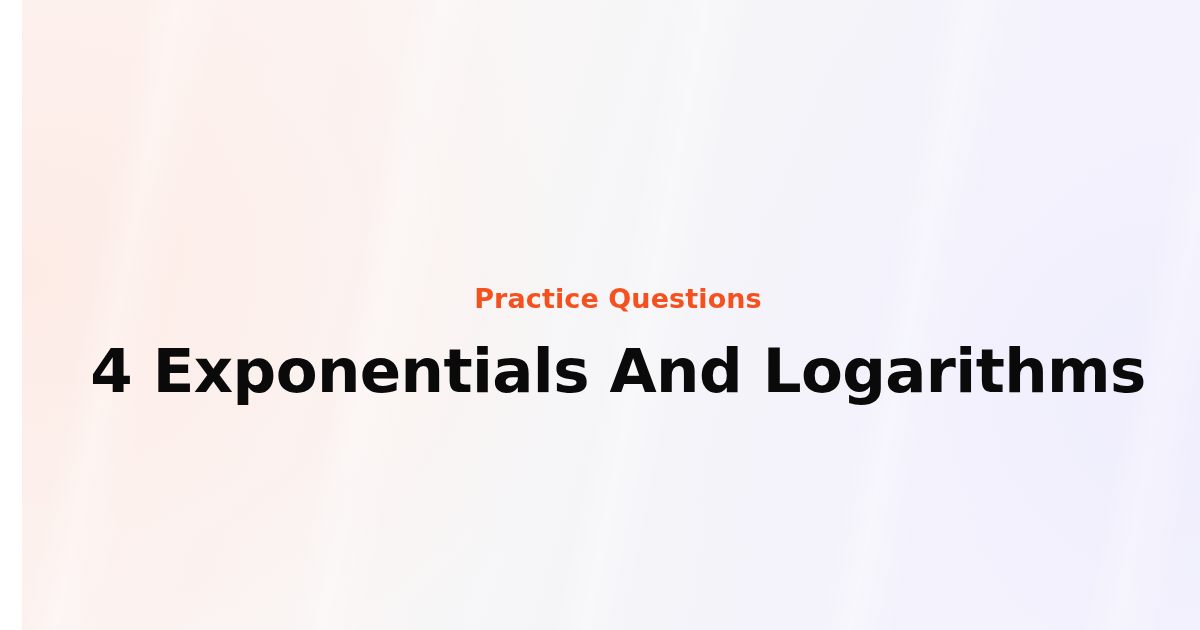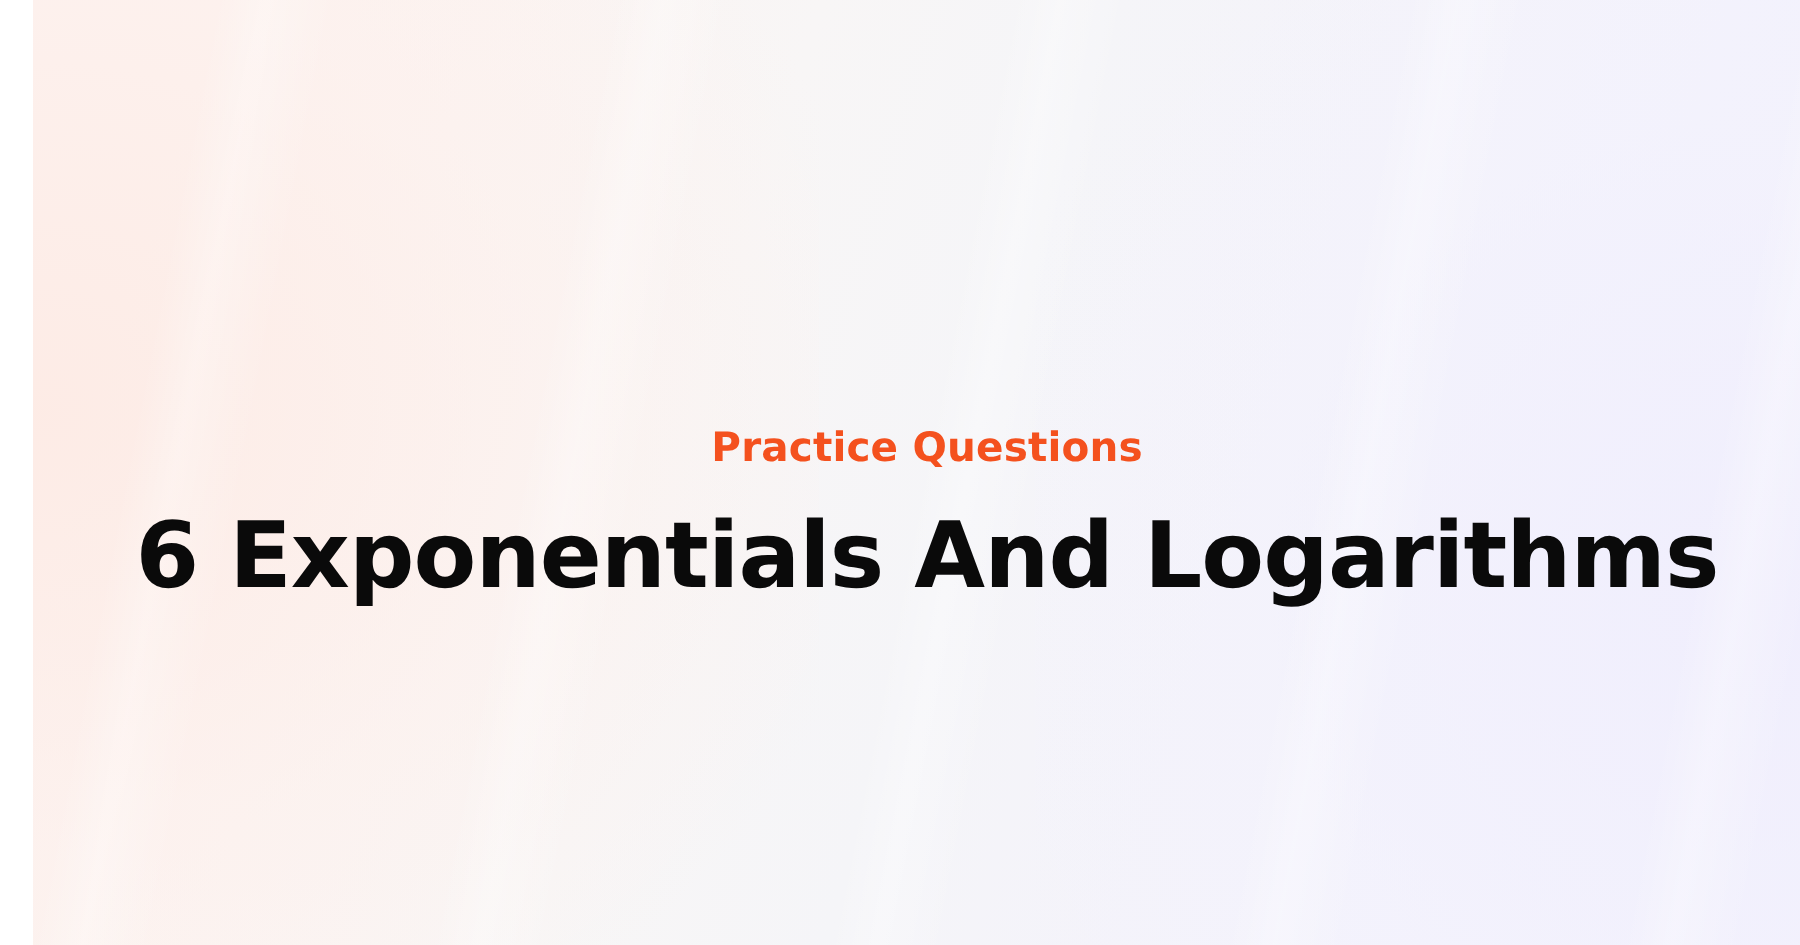--- a/index.html
+++ b/index.html
@@ -135,16 +135,16 @@
 
 <div class="card">
 
   <div class="bg-base"></div>
   <div class="bg-glow-warm"></div>
   <div class="bg-glow-cool"></div>
   <div class="bg-bands"></div>
 
   <div class="content">
     <p class="eyebrow">Practice Questions</p>
-    <h1 class="title">6 Exponentials And Logarithms</h1>
+    <h1 class="title">4 Exponentials And Logarithms</h1>
   </div>
 
 </div>
 
 </body></html>

